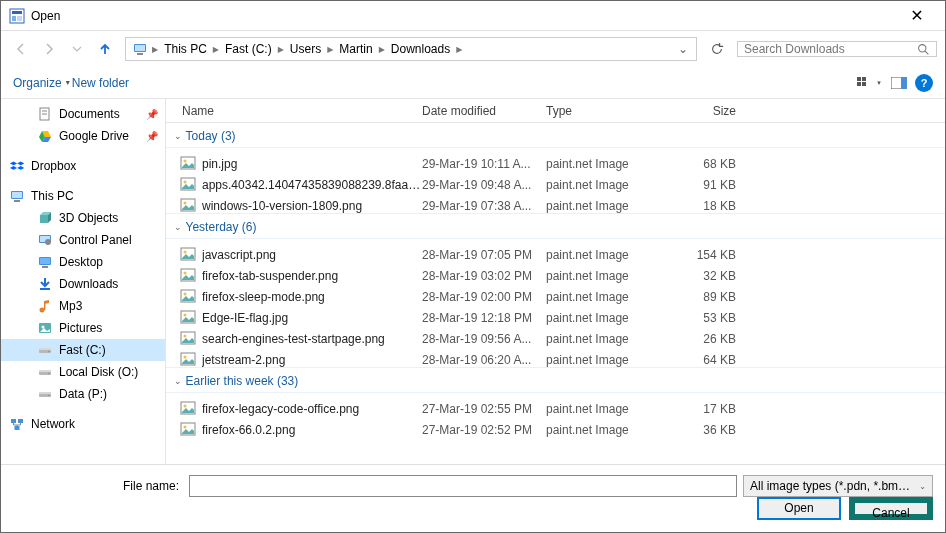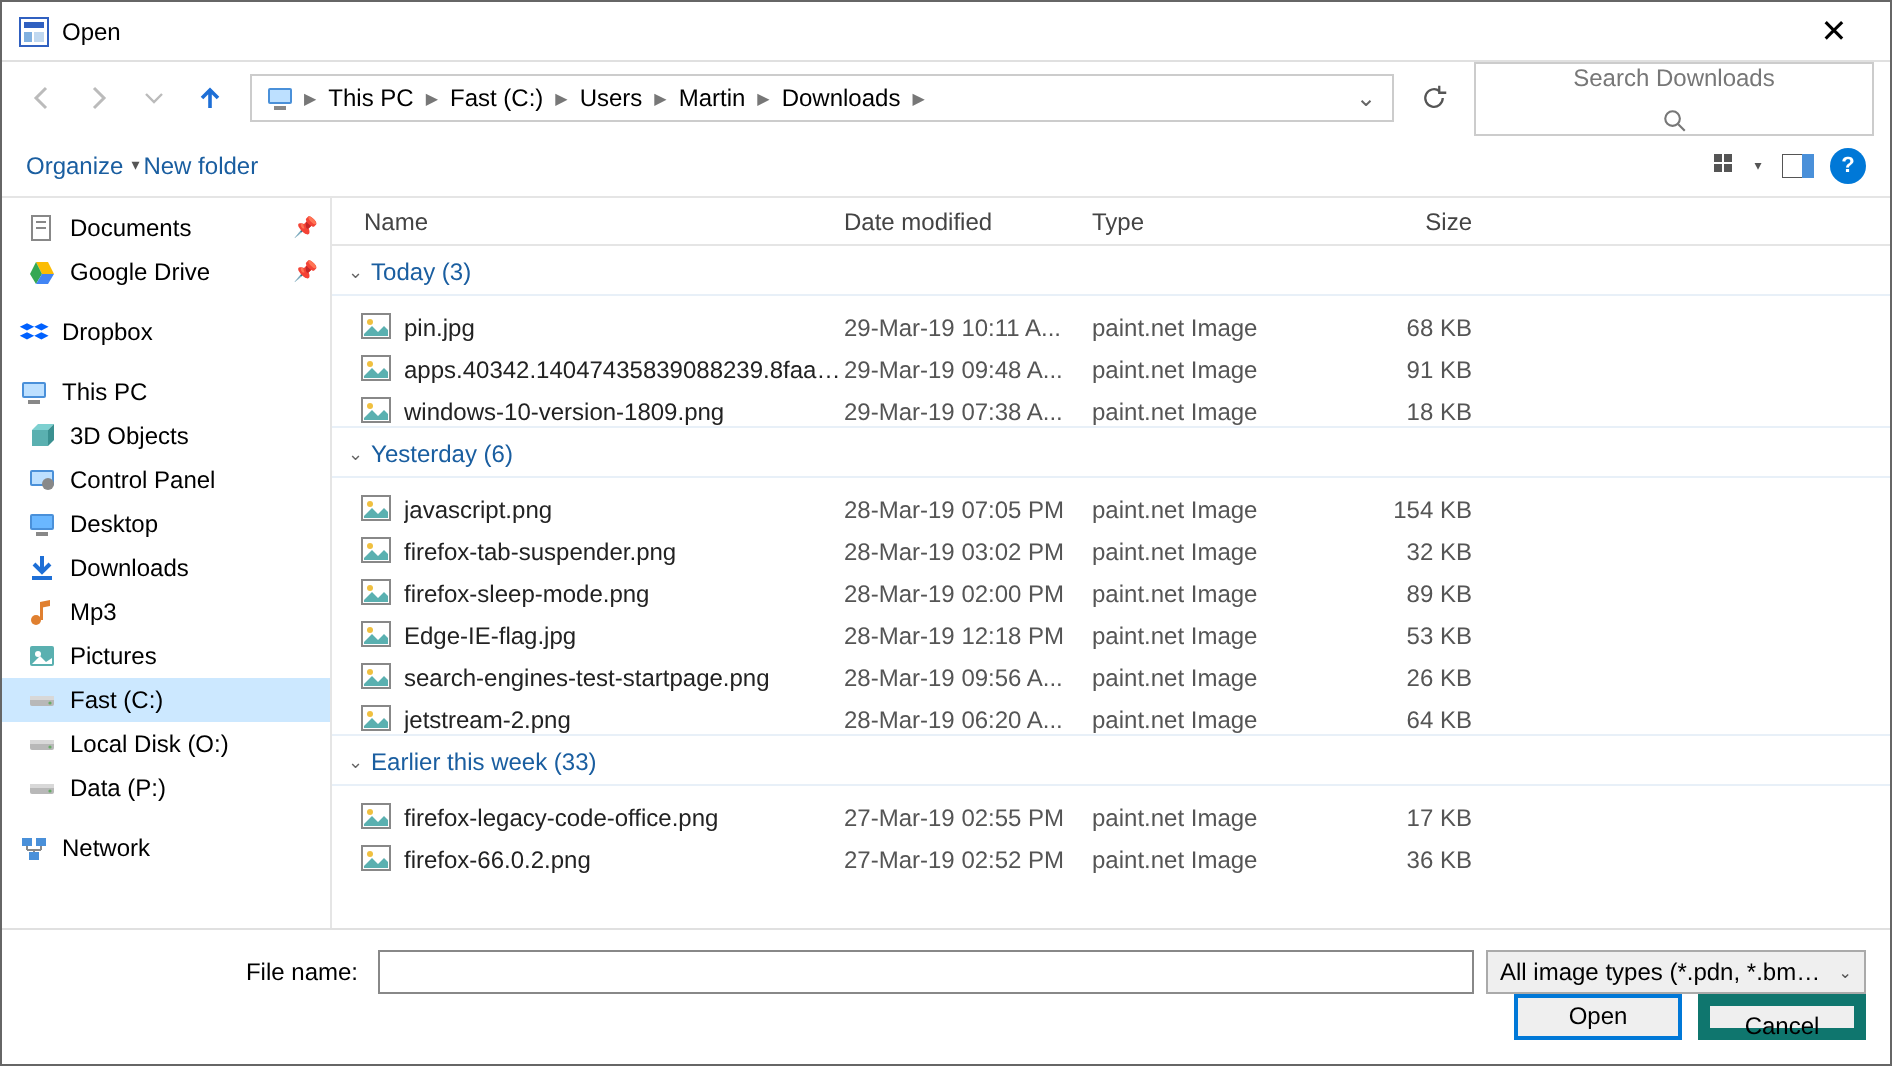--- a/index.html
+++ b/index.html
@@ -10,30 +10,30 @@
   .titlebar .title { flex: 1; font-size: 12px; }
   .titlebar .close { width: 40px; text-align: center; font-size: 16px; cursor: pointer; }
   .navbar { height: 36px; display: flex; align-items: center; padding: 0 8px; gap: 4px; }
   .navbtn { width: 24px; height: 24px; display: flex; align-items: center; justify-content: center; cursor: pointer; color: #555; }
   .navbtn.disabled { color: #bbb; }
   .breadcrumb { flex: 1; height: 24px; border: 1px solid #ccc; display: flex; align-items: center; padding: 0 4px; margin: 0 4px; }
   .crumb { padding: 0 4px; cursor: pointer; }
   .crumb-sep { color: #777; padding: 0 2px; font-size: 8px; }
   .bcicon { width: 16px; height: 16px; margin: 0 2px; }
   .refresh { width: 24px; height: 24px; display: flex; align-items: center; justify-content: center; cursor: pointer; margin-right: 4px; color: #555; }
-  .searchbox { width: 200px; height: 37px; border: 1px solid #ccc; display: flex; align-items: center; padding: 0 6px; color: #777; flex-direction: column; }
+  .searchbox { width: 200px; height: 16px; border: 1px solid #ccc; display: flex; align-items: center; padding: 0 6px; color: #777; }
   .searchbox span { flex: 1; }
   .toolbar { height: 32px; display: flex; align-items: center; padding: 0 12px; gap: 2px; border-bottom: 1px solid #e5e5e5; }
   .tbtn { color: #1a5ea0; cursor: pointer; display: flex; align-items: center; gap: 4px; }
   .tgrow { flex: 1; }
   .ticonbtn { width: 28px; height: 22px; display: flex; align-items: center; justify-content: center; cursor: pointer; color: #555; }
   .help { color: #0078d7; font-weight: bold; width: 18px; height: 18px; border-radius: 50%; background: #0078d7; color: #fff; display: flex; align-items: center; justify-content: center; font-size: 11px; }
   .main { flex: 1; display: flex; overflow: hidden; }
   .sidebar { width: 165px; border-right: 1px solid #e5e5e5; overflow-y: auto; padding: 4px 0; }
-  .sitem { height: 22px; display: flex; align-items: center; padding-left: 12px; gap: 6px; cursor: pointer; white-space: nowrap; }
+  .sitem { height: 22px; display: flex; align-items: center; padding-left: 36px; gap: 6px; cursor: pointer; white-space: nowrap; }
   .sitem.top { padding-left: 8px; font-weight: 400; }
   .sitem.selected { background: #cce8ff; }
   .sicon { width: 16px; height: 16px; flex-shrink: 0; }
   .pin { color: #888; font-size: 10px; margin-left: auto; margin-right: 6px; }
   .sgap { height: 8px; }
   .filepane { flex: 1; display: flex; flex-direction: column; overflow: hidden; }
   .fheader { height: 24px; display: flex; align-items: center; border-bottom: 1px solid #e5e5e5; color: #444; }
   .col-name { width: 256px; padding-left: 16px; }
   .col-date { width: 124px; }
   .col-type { width: 120px; }

